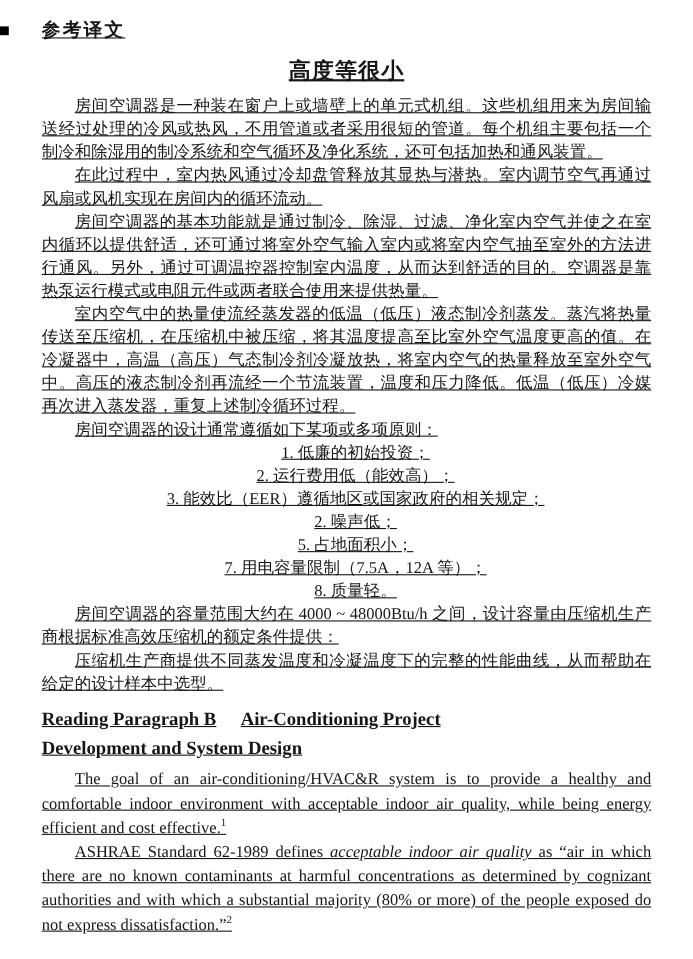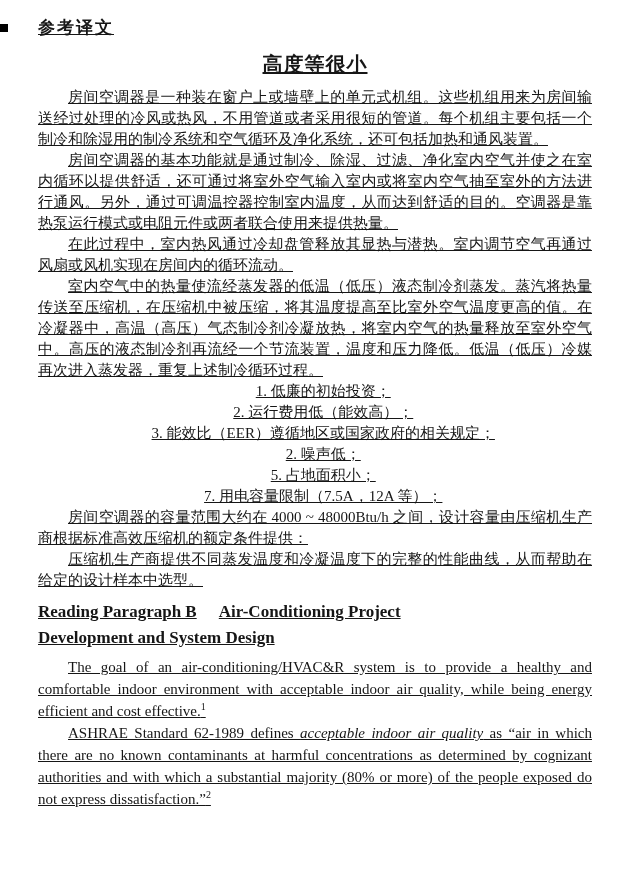--- a/index.html
+++ b/index.html
@@ -71,31 +71,33 @@
 
 <div class="page">
 
   <div class="scan-mark"></div>
 
   <div class="section-label">参考译文</div>
 
   <h1 class="cn-title">高度等很小</h1>
 
   <p class="cn">房间空调器是一种装在窗户上或墙壁上的单元式机组。这些机组用来为房间输送经过处理的冷风或热风，不用管道或者采用很短的管道。每个机组主要包括一个制冷和除湿用的制冷系统和空气循环及净化系统，还可包括加热和通风装置。</p>
+  <p class="cn">在此过程中，室内热风通过冷却盘管释放其显热与潜热。室内调节空气再通过风扇或风机实现在房间内的循环流动。</p>
   <p class="cn">房间空调器的基本功能就是通过制冷、除湿、过滤、净化室内空气并使之在室内循环以提供舒适，还可通过将室外空气输入室内或将室内空气抽至室外的方法进行通风。另外，通过可调温控器控制室内温度，从而达到舒适的目的。空调器是靠热泵运行模式或电阻元件或两者联合使用来提供热量。</p>
-  <p class="cn">在此过程中，室内热风通过冷却盘管释放其显热与潜热。室内调节空气再通过风扇或风机实现在房间内的循环流动。</p>
   <p class="cn">室内空气中的热量使流经蒸发器的低温（低压）液态制冷剂蒸发。蒸汽将热量传送至压缩机，在压缩机中被压缩，将其温度提高至比室外空气温度更高的值。在冷凝器中，高温（高压）气态制冷剂冷凝放热，将室内空气的热量释放至室外空气中。高压的液态制冷剂再流经一个节流装置，温度和压力降低。低温（低压）冷媒再次进入蒸发器，重复上述制冷循环过程。</p>
 
+  <p class="cn">房间空调器的设计通常遵循如下某项或多项原则：</p>
 
   <p class="cn li">1. 低廉的初始投资；</p>
   <p class="cn li">2. 运行费用低（能效高）；</p>
   <p class="cn li">3. 能效比（EER）遵循地区或国家政府的相关规定；</p>
   <p class="cn li">2. 噪声低；</p>
   <p class="cn li">5. 占地面积小；</p>
   <p class="cn li">7. 用电容量限制（7.5A，12A 等）；</p>
+  <p class="cn li">8. 质量轻。</p>
 
   <p class="cn">房间空调器的容量范围大约在 4000 ~ 48000Btu/h 之间，设计容量由压缩机生产商根据标准高效压缩机的额定条件提供：</p>
   <p class="cn">压缩机生产商提供不同蒸发温度和冷凝温度下的完整的性能曲线，从而帮助在给定的设计样本中选型。</p>
 
   <h2 class="en-heading"><span><span>Reading Paragraph B</span><span class="hgap"></span><span>Air-Conditioning Project</span></span><br>
     <span>Development and System Design</span>
   </h2>
 
   <p class="en"><span>The goal of an air-conditioning/HVAC&amp;R system is to provide a healthy and comfortable indoor environment with acceptable indoor air quality, while being energy efficient and cost effective.</span><sup>1</sup></p>
 

